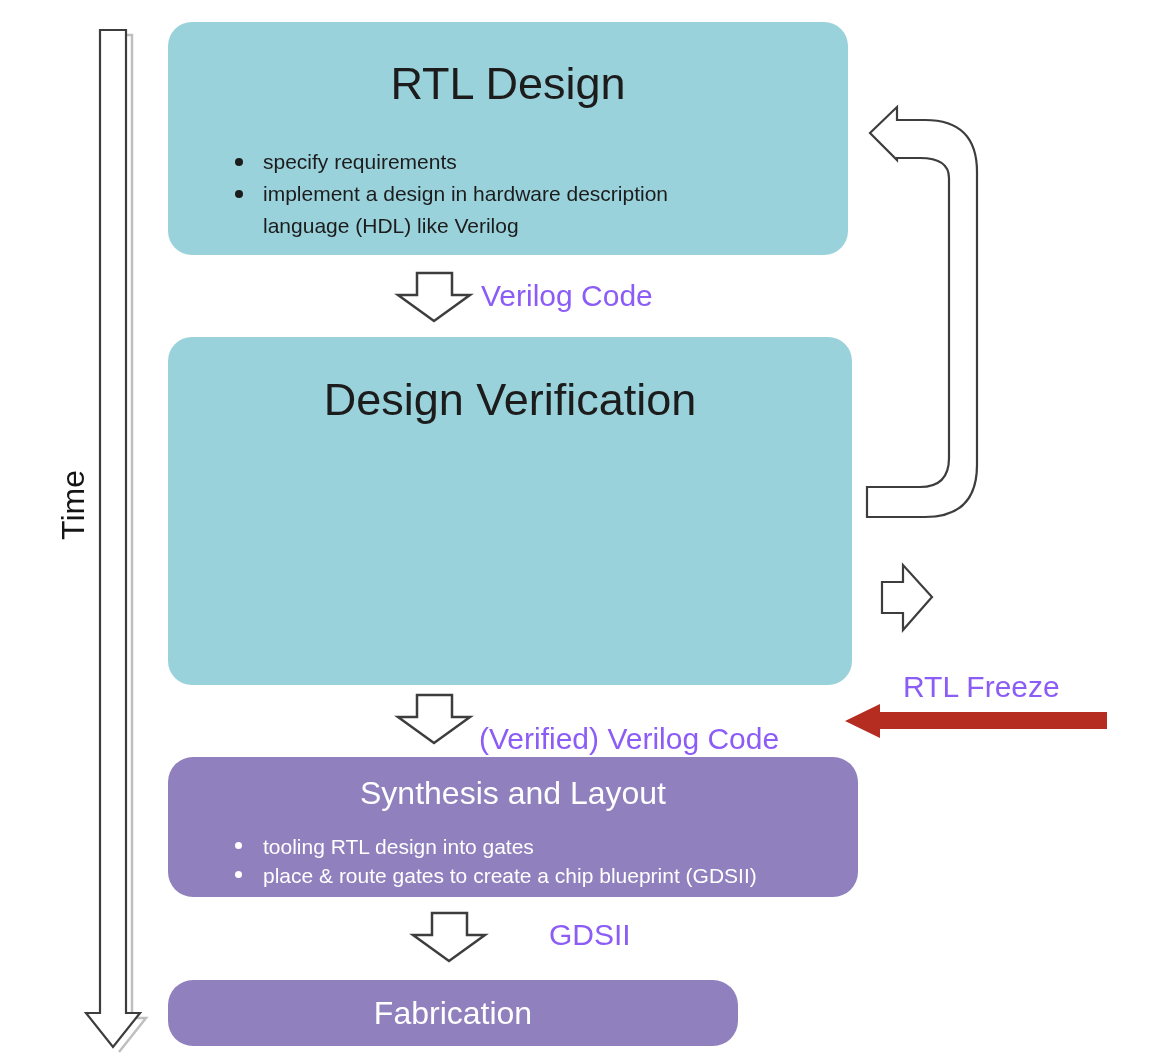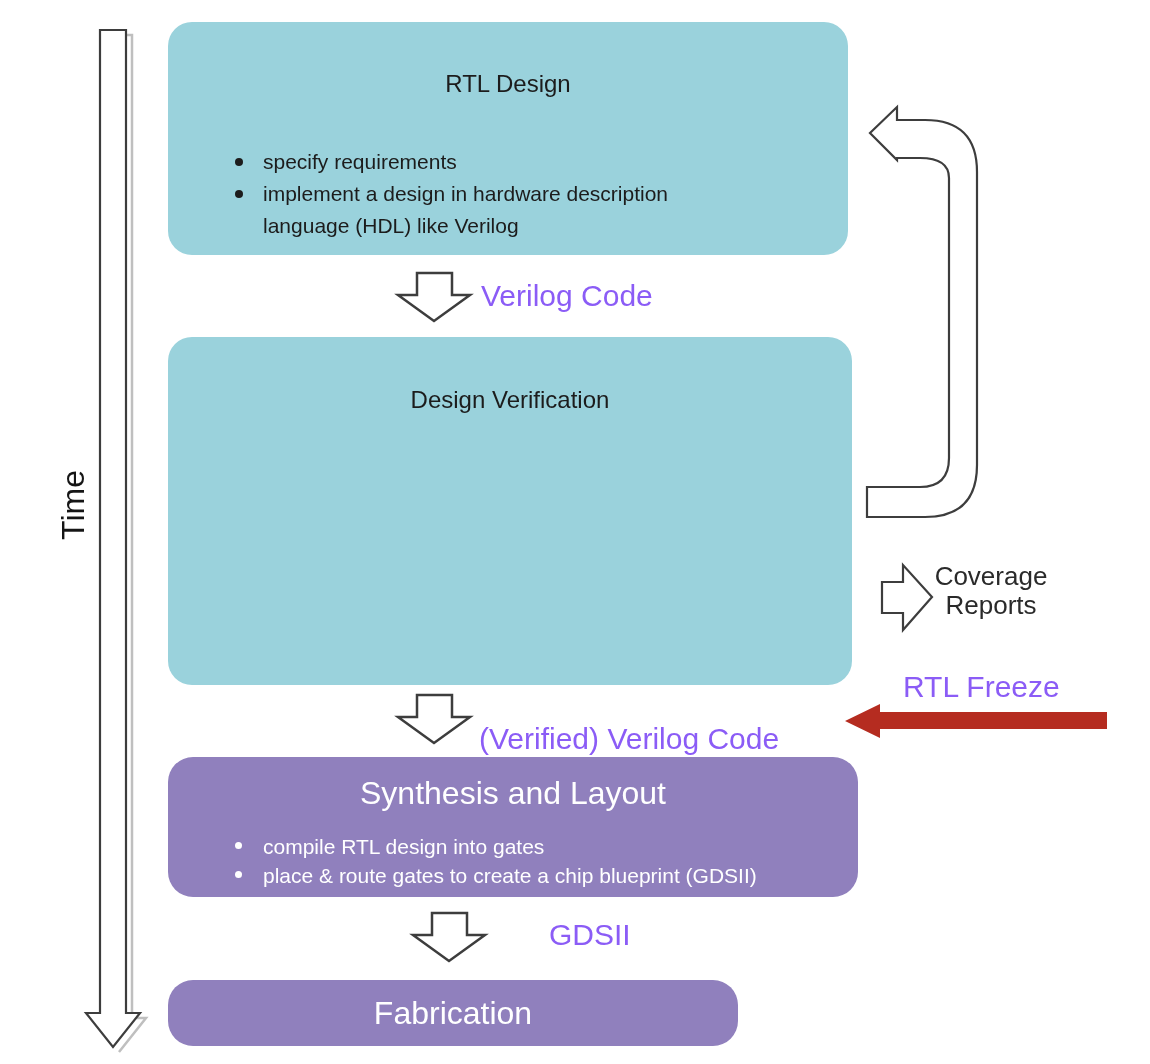--- a/index.html
+++ b/index.html
@@ -23,21 +23,21 @@
   .abs{position:absolute;}
   svg{display:block;overflow:visible;}
   .arrow-outline{fill:#ffffff;stroke:var(--outline);stroke-width:2.5;stroke-linejoin:miter;}
   .arrow-outline-thin{fill:#ffffff;stroke:var(--outline);stroke-width:2.2;stroke-linejoin:miter;}
   .arrow-shadow{fill:none;stroke:#bfbfbf;stroke-width:2.5;}
   .arrow-red-fill{fill:var(--arrow-red);stroke:none;}
 
   .procbox{position:absolute;box-sizing:border-box;}
   .procbox.teal{background:var(--box-teal);border-radius:24px;color:var(--text-dark);}
   .procbox.purple{background:var(--box-purple);border-radius:25px;color:var(--text-light);}
-  .procbox .title{text-align:center;font-size:24px;line-height:40px;}
+  .procbox .title{text-align:center;font-size:45px;line-height:40px;}
   .procbox.purple .title{font-size:32px;line-height:38px;color:var(--text-light);}
 
   ul.bullets{margin:0;padding:0;list-style:none;}
   ul.bullets li{
     position:relative;
     padding-left:31px;
     font-size:21px;
     line-height:32px;
   }
   ul.bullets li::before{
@@ -98,43 +98,39 @@
     <svg width="125" height="425" viewBox="0 0 125 425">
       <path class="arrow-outline-thin" d="M10 33 L37 7 L37 20 L65 20 Q117 20 117 72 L117 365 Q117 417 65 417 L7 417 L7 387 L60 387 Q89 387 89 358 L89 78 Q89 58 60 58 L37 58 L37 60 Z"></path>
     </svg>
   </div>
 
   <div class="abs" style="left:880px;top:563px;">
     <svg width="56" height="72" viewBox="0 0 56 72">
       <path class="arrow-outline-thin" d="M2 19 L23 19 L23 2 L52 34 L23 67 L23 50 L2 50 Z"></path>
     </svg>
   </div>
-  <div class="coverage-label" style="left:932px;top:562px;width:118px;">
-    <div>Coverage</div>
-    <div>Reports</div>
-  </div>
 
   <div class="flow-label" style="left:903px;top:670px;">RTL Freeze</div>
   <div class="abs" style="left:843px;top:700px;">
     <svg width="267" height="42" viewBox="0 0 267 42">
       <path class="arrow-red-fill" d="M2 21 L37 4 L37 12 L264 12 L264 29 L37 29 L37 38 Z"></path>
     </svg>
   </div>
 
   <div class="abs" style="left:396px;top:692px;">
     <svg width="76" height="54" viewBox="0 0 76 54">
       <path class="arrow-outline" d="M21 3 L56 3 L56 25 L74 25 L38 51 L2 25 L21 25 Z"></path>
     </svg>
   </div>
   <div class="flow-label" style="left:479px;top:722px;">(Verified) Verilog Code</div>
 
   <div class="procbox purple" style="left:168px;top:757px;width:690px;height:140px;">
     <div class="title" style="padding-top:17px;">Synthesis and Layout</div>
     <ul class="bullets" style="margin:20px 0 0 64px;width:580px;">
-      <li>compile RTL design into gates</li>
+      <li>tooling RTL design into gates</li>
       <li>place &amp; route gates to create a chip blueprint (GDSII)</li>
     </ul>
   </div>
 
   <div class="abs" style="left:411px;top:910px;">
     <svg width="76" height="54" viewBox="0 0 76 54">
       <path class="arrow-outline" d="M21 3 L56 3 L56 25 L74 25 L38 51 L2 25 L21 25 Z"></path>
     </svg>
   </div>
   <div class="flow-label" style="left:549px;top:918px;">GDSII</div>

